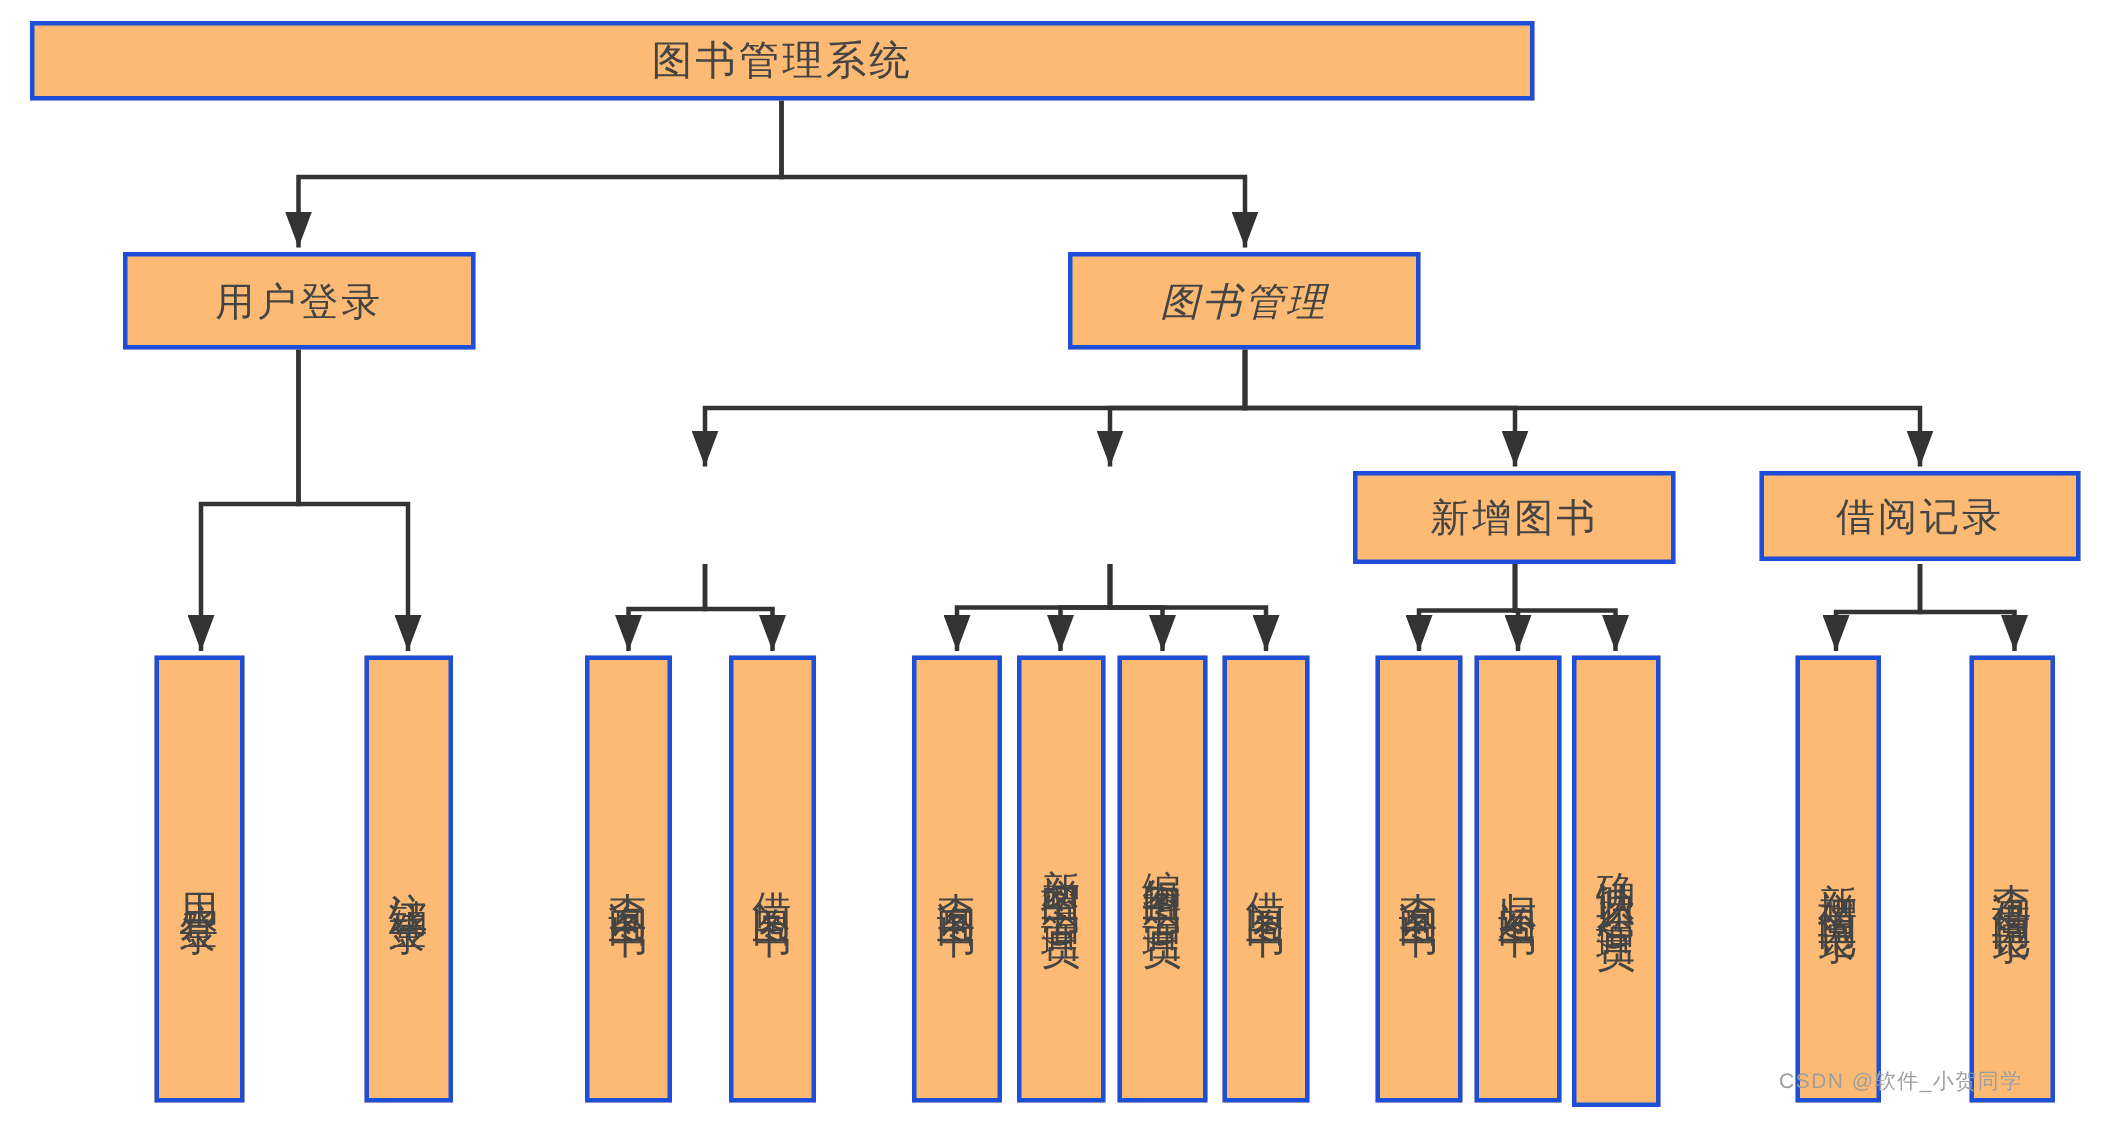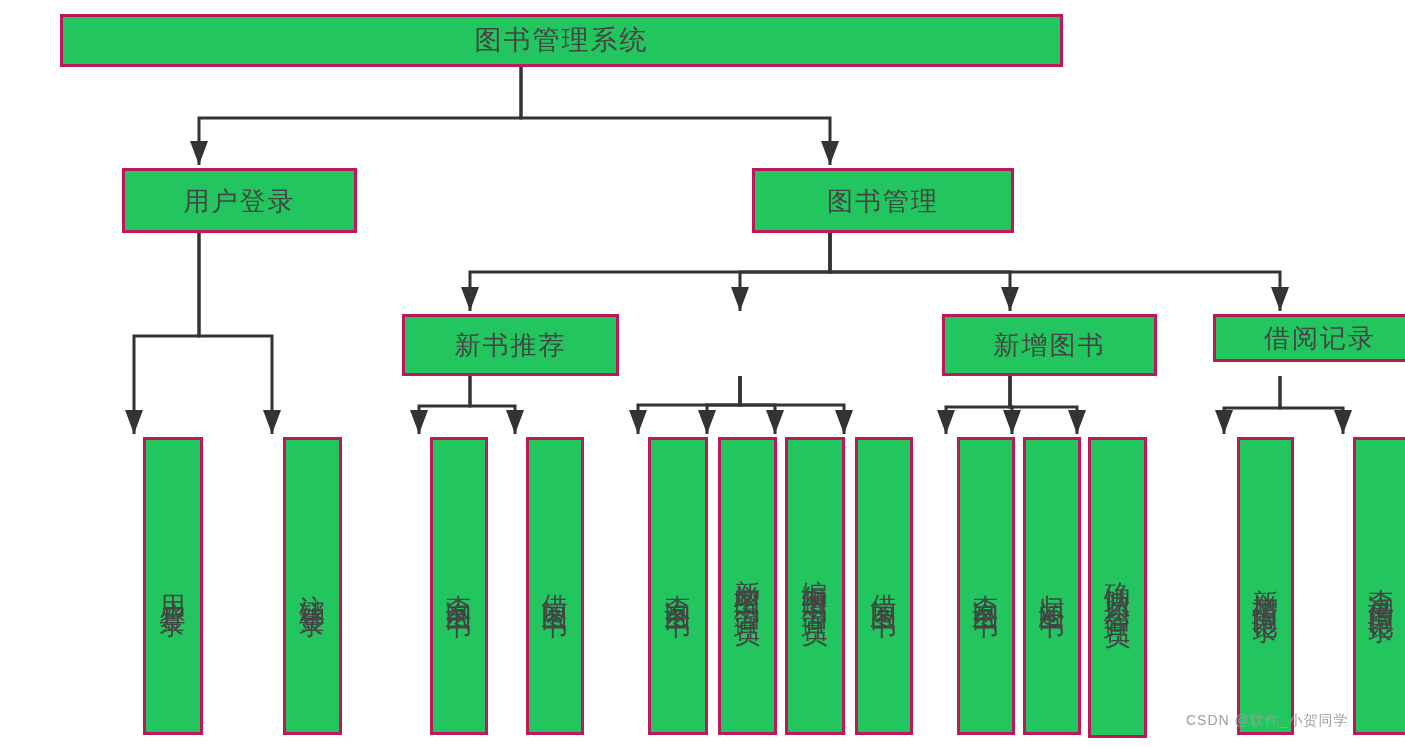--- a/index.html
+++ b/index.html
@@ -8,30 +8,29 @@
     width:1405px;height:747px;
     background:#ffffff;
     font-family:"Liberation Sans", sans-serif;
     color:#444444;
     overflow:hidden;
   }
   #edges{position:absolute;left:0;top:0;width:1405px;height:747px;}
   .node{
     position:absolute;
     box-sizing:border-box;
-    border:3px solid #be185d;
-    background:#22c55e;
+    border:3px solid #1d4ed8;
+    background:#fdba74;
     display:flex;align-items:center;justify-content:center;
     text-align:center;
     font-size:26px;
     letter-spacing:2px;
     color:#444444;
     line-height:1;
     white-space:nowrap;
-    margin-left:40px;
   }
   .node.root{font-size:27px;}
   .node.vert{
     white-space:normal;
   }
   .node.vert .vtxt{
     writing-mode:vertical-lr;
     text-orientation:mixed;
     letter-spacing:6px;
     font-size:26px;
@@ -83,25 +82,24 @@
       <polyline points="1010,376 1010,407 1077,407 1077,434" marker-end="url(#arrow)"></polyline>
 
       <polyline points="1280,376 1280,408 1224,408 1224,434" marker-end="url(#arrow)"></polyline>
       <polyline points="1280,376 1280,408 1343,408 1343,434" marker-end="url(#arrow)"></polyline>
     </g>
   </svg>
 
   <div class="node root" style="left:20px;top:14px;width:1003px;height:53px;">图书管理系统</div>
 
   <div class="node" style="left:82px;top:168px;width:235px;height:65px;">用户登录</div>
-  <div class="node" style="left:712px;top:168px;width:262px;height:65px;">图书管理</div>
+  <div class="node" style="left:712px;top:168px;width:235px;height:65px;font-style:italic;">图书管理</div>
 
-  <div class="node" style="left:362px;top:314px;width:217px;height:62px;">新书推荐</div>
   <div class="node" style="left:902px;top:314px;width:215px;height:62px;">新增图书</div>
-  <div class="node" style="left:1173px;top:314px;width:214px;height:48px;">借阅记录</div>
+  <div class="node" style="left:1173px;top:314px;width:214px;height:60px;">借阅记录</div>
 
   <div class="node vert" style="left:103px;top:437px;width:60px;height:298px;">
     <span class="vtxt">用户登录</span>
   </div>
   <div class="node vert" style="left:243px;top:437px;width:59px;height:298px;">
     <span class="vtxt">注销登录</span>
   </div>
 
   <div class="node vert" style="left:390px;top:437px;width:58px;height:298px;">
     <span class="vtxt">查询图书</span>

